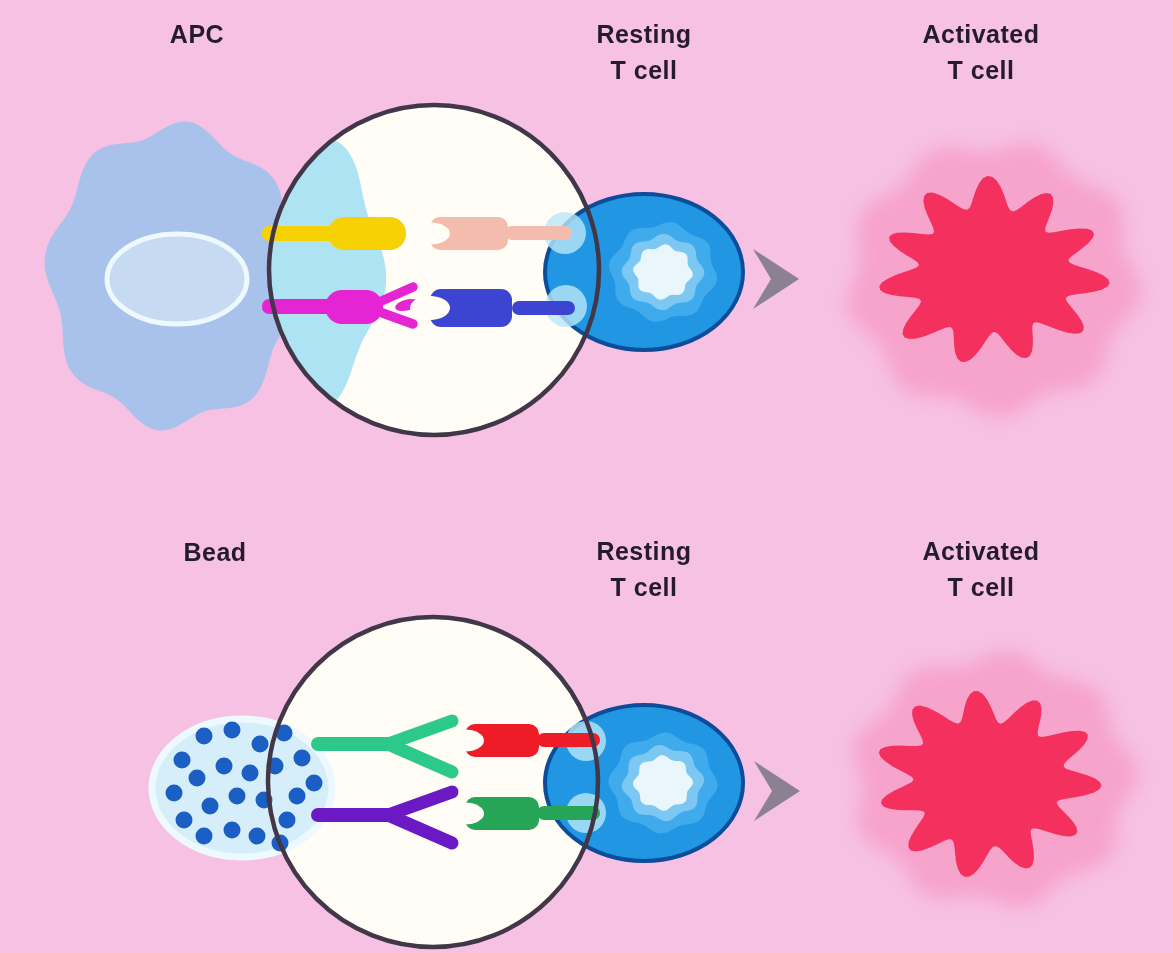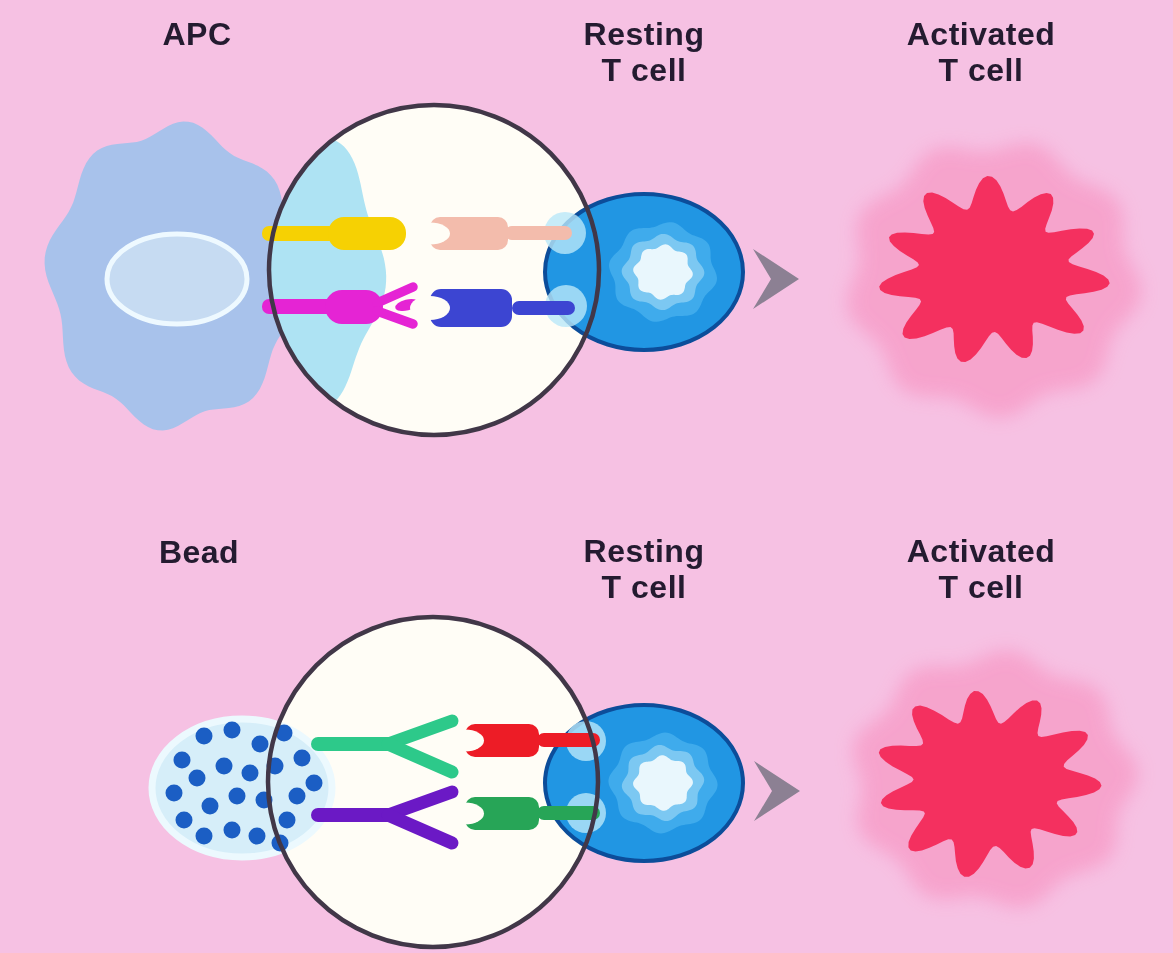--- a/index.html
+++ b/index.html
@@ -3,21 +3,21 @@
 <meta charset="utf-8">
 <style>
   html,body{margin:0;padding:0;}
   body{width:1173px;height:953px;overflow:hidden;font-family:"Liberation Sans",sans-serif;}
   .canvas{position:relative;width:1173px;height:953px;background:var(--background,#f6c1e3);}
   svg{position:absolute;left:0;top:0;}
   .lbl{
     position:absolute;
     transform:translateX(-50%);
     font-weight:700;
-    font-size:32px;
+    font-size:25px;
     line-height:36px;
     letter-spacing:.5px;
     color:var(--label_text,#241b30);
     text-align:center;
     white-space:nowrap;
     font-family:"Liberation Sans",sans-serif;
   }
 </style>
 </head>
 <body>
@@ -179,21 +179,21 @@
 <div class="lbl" style="left:644px;top:16px">
   <div>Resting</div>
   <div>T cell</div>
 </div>
 
 <div class="lbl" style="left:981px;top:16px">
   <div>Activated</div>
   <div>T cell</div>
 </div>
 
-<div class="lbl" style="left:199px;top:534px">Bead</div>
+<div class="lbl" style="left:215px;top:534px">Bead</div>
 
 <div class="lbl" style="left:644px;top:533px">
   <div>Resting</div>
   <div>T cell</div>
 </div>
 
 <div class="lbl" style="left:981px;top:533px">
   <div>Activated</div>
   <div>T cell</div>
 </div>

